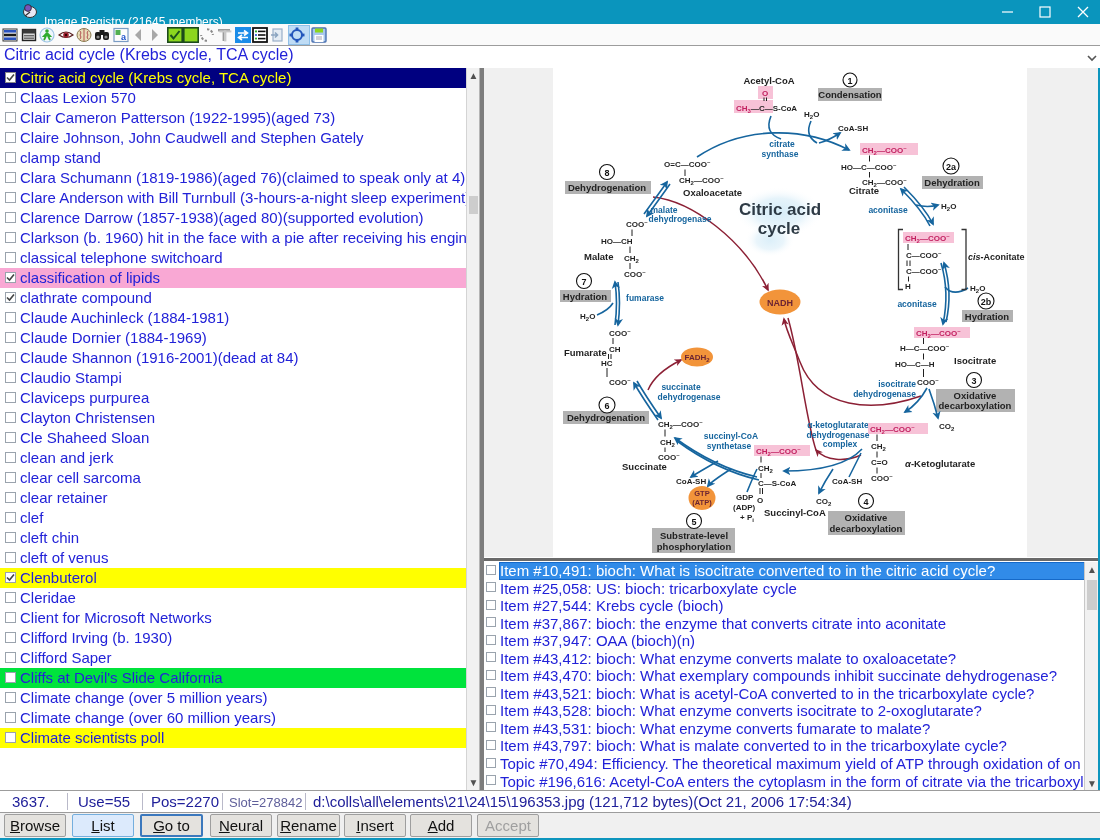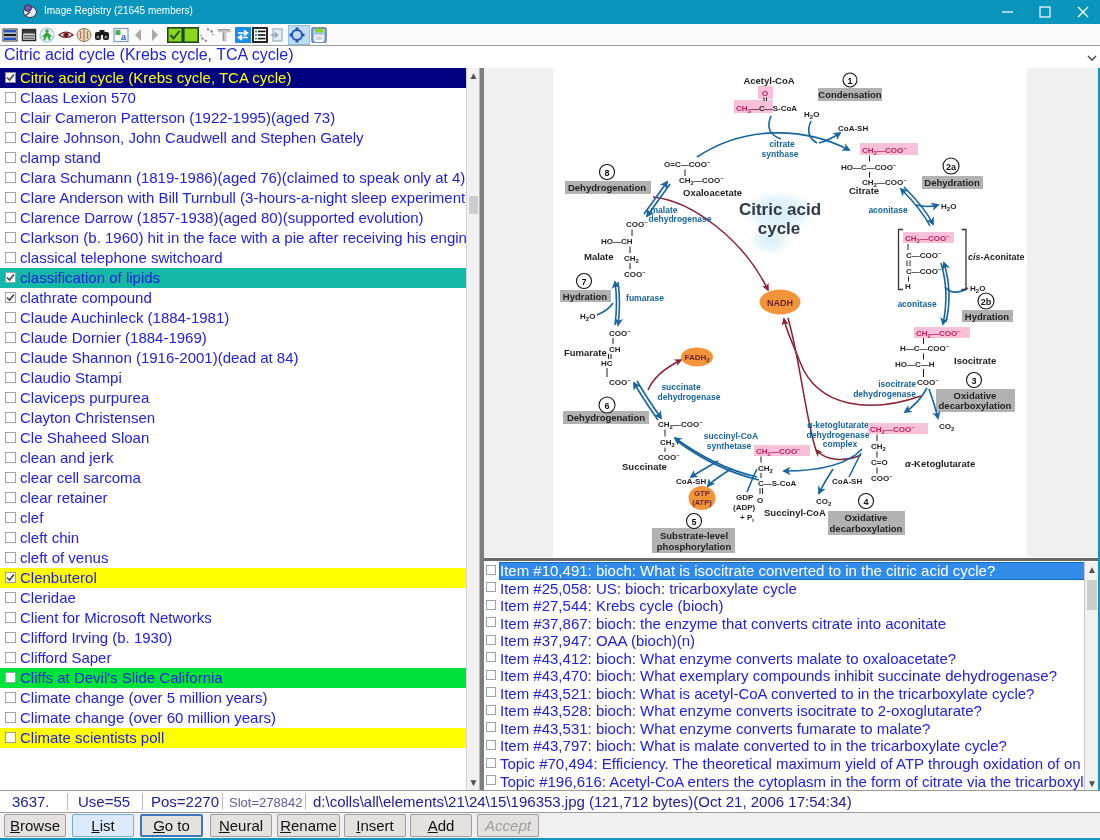--- a/index.html
+++ b/index.html
@@ -1,38 +1,38 @@
 <!DOCTYPE html>
 <html><head>
 <meta charset="utf-8">
 <style>
 * { margin:0; padding:0; box-sizing:border-box; }
 html,body { width:1100px; height:840px; overflow:hidden; }
 body { font-family:"Liberation Sans", sans-serif; position:relative; background:#fff; }
 #win { position:absolute; left:0; top:0; width:1100px; height:840px; border-left:1px solid #0d95bd; border-right:2px solid #0d95bd; border-bottom:2px solid #0d95bd; }
 
 #titlebar { position:absolute; left:-1px; top:0; width:1100px; height:24px; background:#0a95bd; color:#fff; }
-#titlebar .ttext { position:absolute; left:44px; top:5px; font-size:10px; color:#fff; }
+#titlebar .ttext { position:absolute; left:44px; top:15px; font-size:12px; color:#fff; }
 #ticon { position:absolute; left:22px; top:3px; width:17px; height:17px; }
 .caption { position:absolute; top:0; height:23px; width:45px; color:#fff; text-align:center; }
 
 #toolbar { position:absolute; left:-1px; top:24px; width:1100px; height:22px; background:#fafafa; border-bottom:1px solid #9c9c9c; }
 .tbi { position:absolute; top:3px; width:16px; height:16px; }
 
 #searchrow { position:absolute; left:-1px; top:46px; width:1100px; height:22px; background:#fff; }
 #searchrow .stext { position:absolute; left:4px; top:0px; font-size:16px; color:#2222d8; white-space:nowrap; }
 #chev { position:absolute; left:1086px; top:6px; width:12px; height:12px; }
 
 #leftlist { position:absolute; left:-1px; top:68px; width:467px; height:722px; background:#fff; overflow:hidden; }
 .row { position:relative; height:20px; font-size:15px; color:#2222d8; white-space:nowrap; overflow:hidden; }
 .row .cb { position:absolute; left:5px; top:4px; width:11px; height:11px; border:1px solid #9aa3ad; background:#fff; }
 .row .tx { position:absolute; left:20px; top:1px; }
 .row.sel { background:#000080; }
 .row.sel .tx { color:#ffff00; }
-.row.peach { background:#14b8a6; }
+.row.peach { background:#f9a8d4; }
 .row.yellow { background:#ffff00; }
 .row.green { background:#00e33c; }
 .ck { position:absolute; left:-1px; top:-1px; }
 
 #lscroll { position:absolute; left:465px; top:68px; width:13px; height:722px; background:#f1f1f1; border-left:1px solid #d4d4d4; }
 #lscroll .thumb { position:absolute; left:2px; top:128px; width:9px; height:18px; background:#cdcdcd; }
 .sarrow { position:absolute; left:0; width:13px; height:15px; color:#505050; font-size:10px; text-align:center; line-height:15px; }
 #vdivider { position:absolute; left:478px; top:68px; width:5px; height:722px; background:#7d7d7d; border-left:1px solid #b5b5b5; }
 
 #rightpane { position:absolute; left:483px; top:68px; width:614px; height:492px; background:#f0f0f0; }
@@ -50,21 +50,21 @@
 
 #statusbar { position:absolute; left:-1px; top:790px; width:1100px; height:23px; background:#fff; border-top:1px solid #9c9c9c; border-bottom:1px solid #9c9c9c; font-size:15px; color:#20209a; }
 .seg { position:absolute; top:2px; white-space:nowrap; }
 .segline { position:absolute; top:2px; bottom:2px; width:1px; background:#b9b9c9; }
 
 #buttonbar { position:absolute; left:-1px; top:813px; width:1100px; height:25px; background:#f0f0f0; }
 .btn { position:absolute; top:1px; height:23px; background:#e4e2de; border:1px solid #9e9e9e; border-radius:2px; font-size:15px; color:#111; text-align:center; line-height:21px; }
 .btn u { text-decoration:underline; }
 .btn.hlght { background:#dceafc; border-color:#74aede; }
 .btn.deflt { border:2px solid #3b78bd; line-height:19px; }
-.btn.dis { color:#9f9f9f;font-style:italic; }
+.btn.dis { color:#9f9f9f; }
 </style>
 </head>
 <body>
 <div id="win">
 <div id="titlebar">
   <svg id="ticon" viewBox="0 0 17 17">
     <ellipse cx="8" cy="9" rx="6.5" ry="5.5" fill="#e8e8f4" stroke="#333" stroke-width="1"></ellipse>
     <circle cx="6" cy="5" r="3.4" fill="#7755bb" stroke="#222" stroke-width="0.8"></circle>
     <path d="M3,13 L8,9" stroke="#333" stroke-width="1.2" fill="none"></path>
   </svg>

